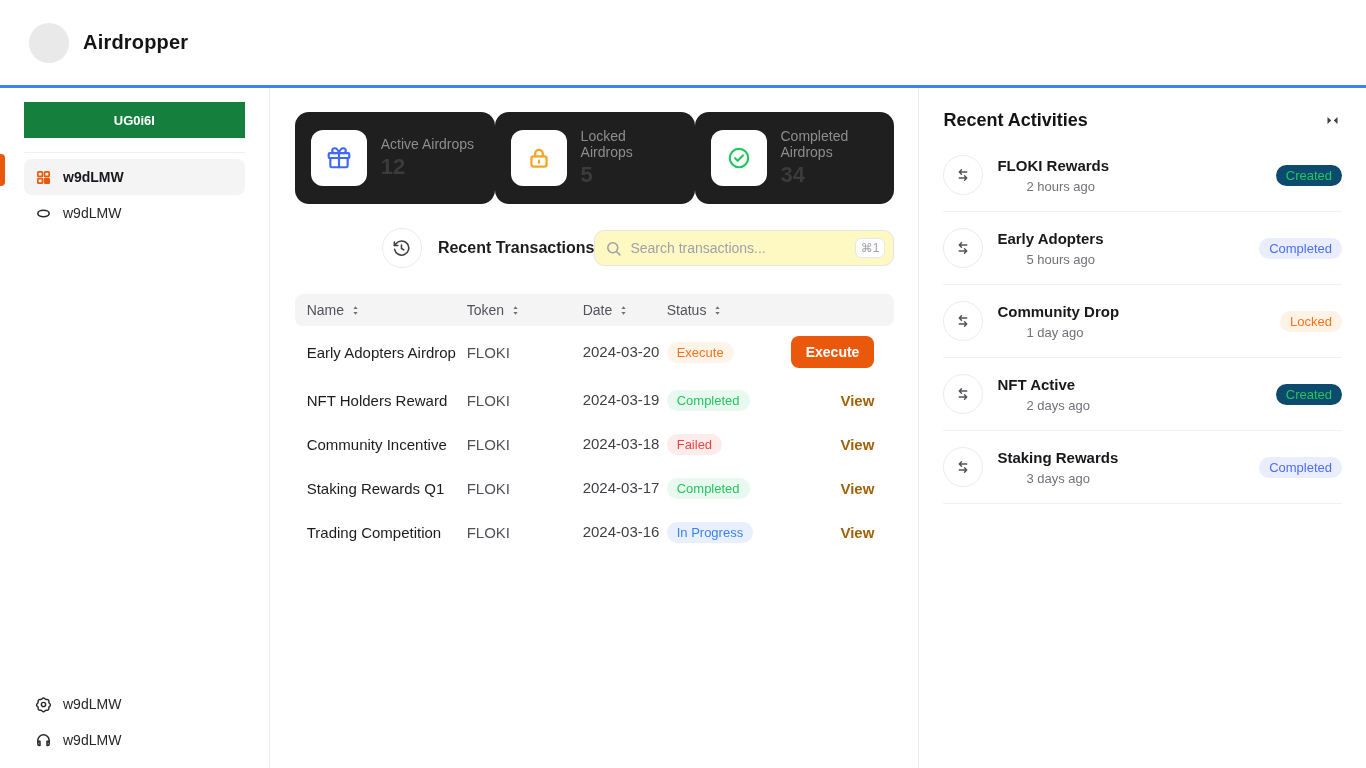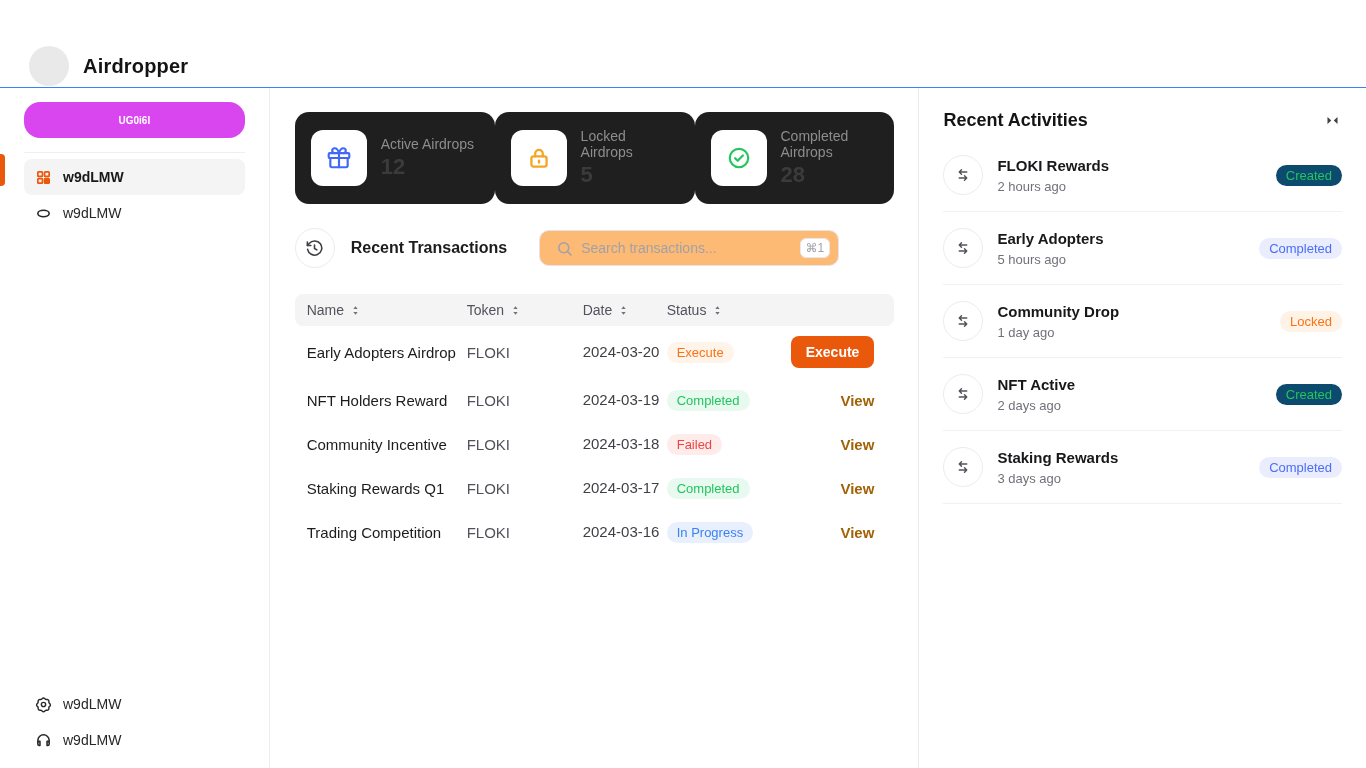--- a/index.html
+++ b/index.html
@@ -1,66 +1,66 @@
 <!DOCTYPE html>
 <html><head>
 <meta charset="utf-8">
 <style>
   * { margin:0; padding:0; box-sizing:border-box; }
   html,body { width:1366px; height:768px; overflow:hidden; background:#fff;
     font-family:"Liberation Sans", sans-serif; color:#18181b; }
 
   
-  .header { height:88px; display:flex; align-items:flex-end; justify-content:space-between;
-    padding:1px 29px; border-bottom:1px solid #3b82f6; background:#fff; }
+  .header { height:88px; display:flex; align-items:center; justify-content:space-between;
+    padding:1px 29px; border-bottom:3px solid #3b82f6; background:#fff; }
   .brand { display:flex; align-items:center; gap:14px; }
   .logo-circle { width:40px; height:40px; border-radius:50%; background:#e9e9e9; }
   .app-title { font-size:20px; font-weight:700; letter-spacing:.2px; color:#141414; }
   .header-right { display:flex; align-items:center; gap:12px; }
   .icon-btn { width:42px; height:42px; border-radius:12px; background:#f6f6f7; border:none;
     display:flex; align-items:center; justify-content:center; cursor:pointer; }
   .wallet-btn { display:flex; align-items:center; gap:9px; height:38px; padding:0 16px;
     border:none; border-radius:9px; background:#ea580c; color:#fff; font-size:14px;
     font-weight:700; cursor:pointer; font-family:inherit; }
 
   
   .layout { display:flex; height:680px; }
 
   
   .sidebar { width:271px; border-right:1px solid #ececec; position:relative;
     padding:14px 24px 0; }
-  .create-btn { width:100%; height:36px; border:none; border-radius:16px; background:#d946ef;
-    color:#fff; font-size:10px; font-weight:600; cursor:pointer; font-family:inherit; }
+  .create-btn { width:100%; height:36px; border:none; border-radius:0; background:#15803d;
+    color:#fff; font-size:13px; font-weight:600; cursor:pointer; font-family:inherit; }
   .sidebar-divider { height:1px; background:#efefef; margin:14px 0 6px; }
   .nav-item { height:36px; display:flex; align-items:center; gap:11px; padding:0 11px;
     border-radius:8px; font-size:14px; color:#27272a; cursor:pointer; }
   .nav-item.active { background:#f4f4f5; font-weight:600; color:#18181b; }
   .active-indicator { position:absolute; left:0; top:66px; width:5px; height:32px;
     background:#ea580c; border-radius:0 4px 4px 0; }
   .sidebar-footer { position:absolute; left:24px; right:24px; bottom:10px; }
   .nav-item svg { flex:0 0 auto; }
 
   
   .main { flex:1; padding:24px 24px 0 25px; border-right:1px solid #ececec; }
 
   .stats-row { display:flex; }
   .stat-card { flex:1; background:#1f1f1f; border-radius:14px; padding:18px 16px;
     display:flex; align-items:center; gap:14px; height:92px; }
   .stat-icon-box { width:56px; height:56px; background:#fff; border-radius:12px;
     display:flex; align-items:center; justify-content:center; flex:0 0 auto; }
   .stat-label { font-size:14px; color:#8d8d8d; line-height:1.15; }
   .stat-value { font-size:22px; font-weight:800; color:#3b3b3b; margin-top:2px; }
 
-  .section-head { margin-top:24px; display:flex; align-items:center; justify-content:flex-start;gap:32px; }
+  .section-head { margin-top:24px; display:flex; align-items:center; justify-content:flex-end; }
   .section-title-wrap { display:flex; align-items:center; gap:16px; }
   .round-icon { width:40px; height:40px; border-radius:50%; border:1px solid #ececec;
     display:flex; align-items:center; justify-content:center; }
   .section-title { font-size:16px; font-weight:600; color:#1c1c1e; }
   .search-box { width:300px; height:36px; border:1px solid #e4e4e7; border-radius:10px;
-    display:flex; align-items:center; gap:8px; padding:0 8px 0 16px; background:#fdba74; }
+    display:flex; align-items:center; gap:8px; padding:0 8px 0 10px; background:#fef9c3; }
   .search-box input { flex:1; border:none; outline:none; font-size:14px; color:#3f3f46;
     font-family:inherit; background:transparent; }
   .search-box input::placeholder { color:#a1a1aa; }
   .kbd-badge { font-size:12px; color:#a1a1aa; border:1px solid #e8e8ea; border-radius:6px;
     padding:2px 5px; background:#fff; }
 
   
   .table { margin-top:26px; }
   .t-head { display:flex; align-items:center; background:#f4f4f5; border-radius:8px;
     height:32px; font-size:14px; color:#52525b; font-weight:500; }
@@ -89,21 +89,21 @@
   .aside { width:449px; padding:22px 24px 0; }
   .aside-head { display:flex; align-items:center; justify-content:space-between; }
   .aside-title { font-size:18px; font-weight:600; color:#141414; }
   .collapse-btn { border:none; background:transparent; cursor:pointer; padding:2px;
     display:flex; }
   .act-list { margin-top:8px; }
   .act-item { display:flex; align-items:center; gap:14px; padding:16px 0;
     border-bottom:1px solid #f1f1f3; }
   .act-texts { flex:1; }
   .act-title { font-size:15px; font-weight:600; color:#18181b; }
-  .act-time { font-size:13px; color:#71717a; margin-top:5px; }
+  .act-time { font-size:13px; color:#71717a; margin-top:5px;margin-left:29px; }
   .badge-created { color:#22c55e; background:#0c4a6e; }
   .badge-completed-blue { color:#4c6ef5; background:#e9edfe; }
   .badge-locked { color:#f97316; background:#fff2e6; }
 </style>
 </head>
 <body>
 
 <div class="header">
   <div class="brand">
     <div class="logo-circle"></div>
@@ -195,21 +195,21 @@
 
       <div class="stat-card">
         <div class="stat-icon-box">
           <svg width="26" height="26" viewBox="0 0 24 24" fill="none" stroke="#22c55e" stroke-width="2" stroke-linecap="round" stroke-linejoin="round">
             <circle cx="12" cy="12" r="8.5"></circle>
             <path d="M8.4 12.2l2.4 2.4 4.8-4.9"></path>
           </svg>
         </div>
         <div>
           <div class="stat-label" style="max-width:92px">Completed Airdrops</div>
-          <div class="stat-value">28</div>
+          <div class="stat-value">34</div>
         </div>
       </div>
     </div>
 
     <div class="section-head">
       <div class="section-title-wrap">
         <div class="round-icon">
           <svg width="19" height="19" viewBox="0 0 24 24" fill="none" stroke="#3f3f46" stroke-width="2" stroke-linecap="round" stroke-linejoin="round">
             <path d="M3 3.8v4.4h4.4"></path>
             <path d="M3.3 13a9 9 0 1 0 2-7.4L3 8.2"></path>

